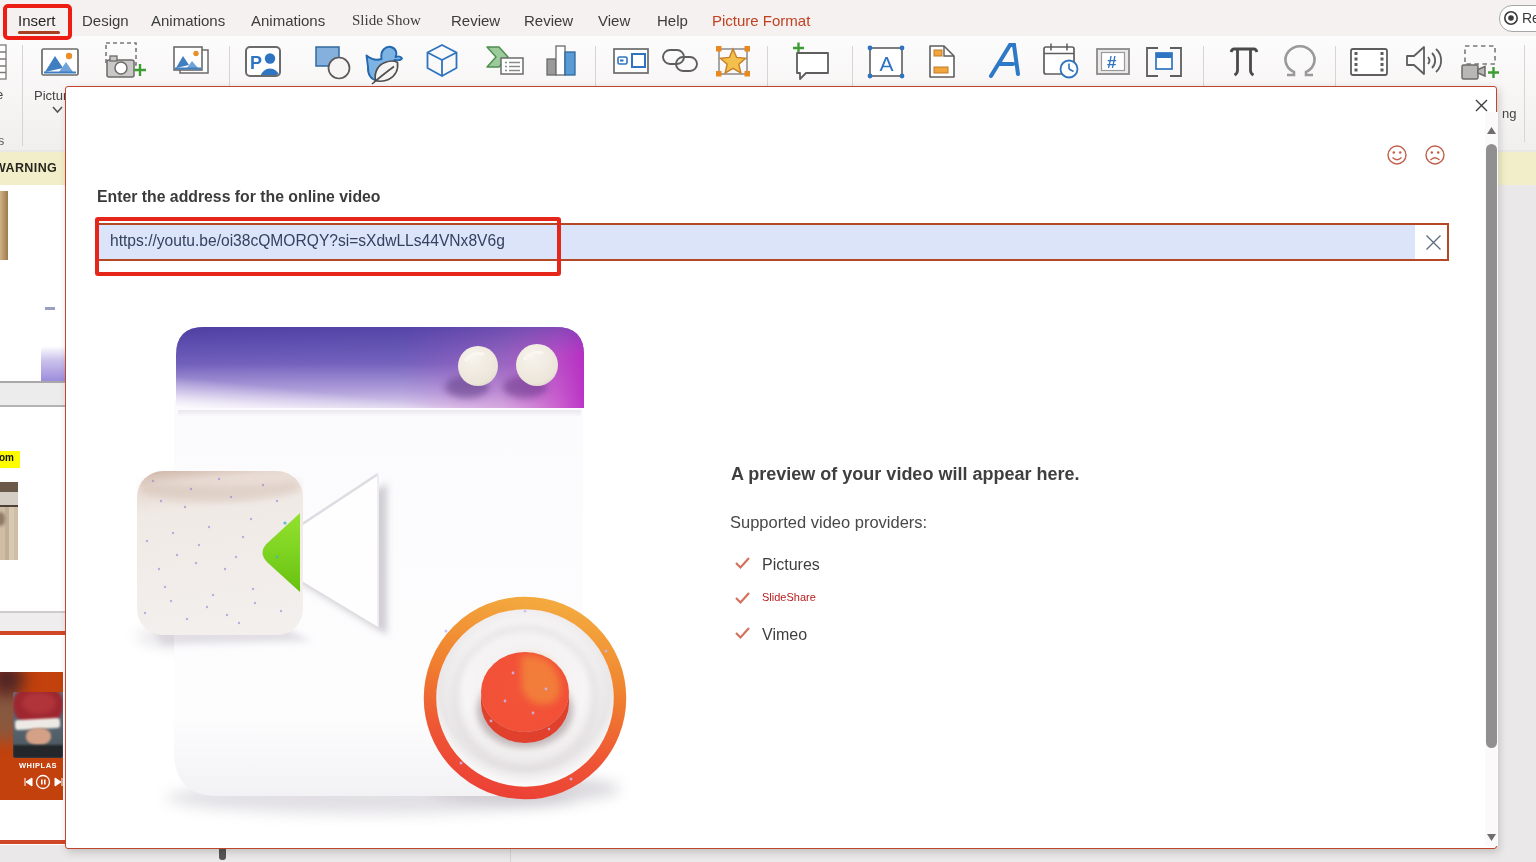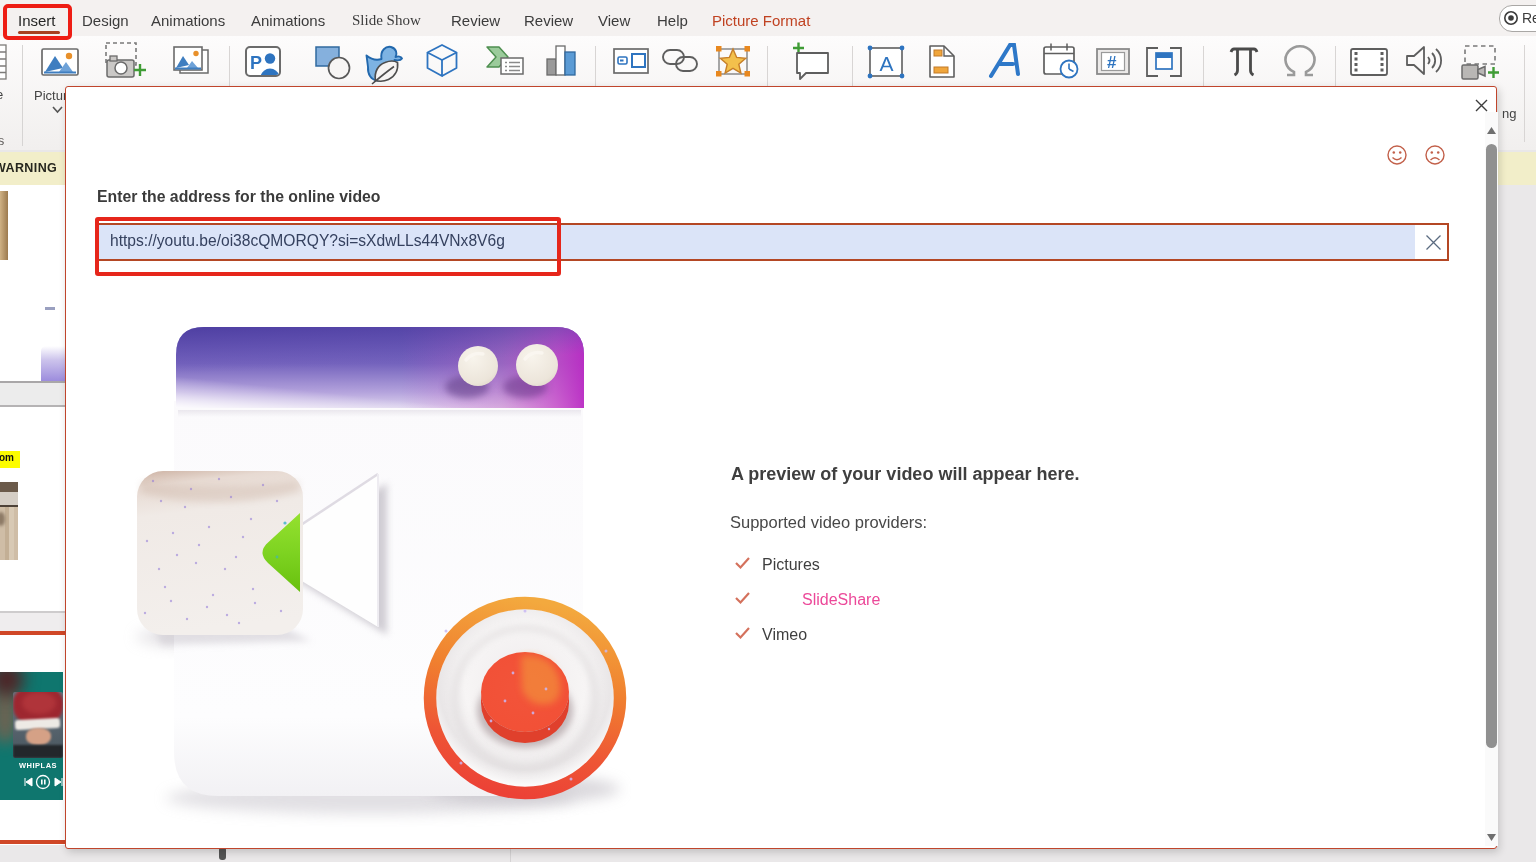--- a/index.html
+++ b/index.html
@@ -254,21 +254,21 @@
   <div class="abs" style="left:0;top:0;width:18px;height:10px;background:#6b5a4a;"></div>
   <div class="abs" style="left:0;top:10px;width:18px;height:13px;background:#d5cec5;"></div>
   <div class="abs" style="left:0;top:23px;width:18px;height:2px;background:#4e4238;"></div>
   <div class="abs" style="left:0;top:25px;width:18px;height:53px;background:repeating-linear-gradient(90deg,#cfbda6 0 5px,#c3af95 5px 9px,#d8c9b4 9px 14px);"></div>
   <div class="abs" style="left:-3px;top:30px;width:8px;height:14px;background:#8d7a66;border-radius:50%;filter:blur(1.5px);"></div>
 </div>
 <div class="abs" style="left:0;top:611px;width:65px;height:2px;background:#cecccd;"></div>
 <div class="abs" style="left:0;top:613px;width:65px;height:19px;background:#efedee;"></div>
 <div class="abs" style="left:0;top:631px;width:65px;height:4px;background:#d04727;"></div>
 
-<div class="abs" id="vidthumb" style="left:0;top:672px;width:63px;height:128px;background:#0f766e;overflow:hidden;">
+<div class="abs" id="vidthumb" style="left:0;top:672px;width:63px;height:128px;background:#c2410c;overflow:hidden;">
   <div class="abs" style="left:-8px;top:10px;width:26px;height:62px;background:#7a604e;border-radius:50%;filter:blur(7px);opacity:0.85;"></div>
   <div class="abs" style="left:-10px;top:-10px;width:34px;height:34px;background:#4e2426;border-radius:50%;filter:blur(8px);"></div>
   <div class="abs" style="left:13px;top:20px;width:50px;height:66px;background:linear-gradient(#66747f,#49555e);overflow:hidden;border-radius:2px;">
     <div class="abs" style="left:0px;top:-6px;width:50px;height:40px;background:#9e2730;border-radius:40% 40% 48% 48%;filter:blur(1.5px);"></div>
     <div class="abs" style="left:9px;top:0px;width:34px;height:22px;background:#b0343a;border-radius:50%;filter:blur(2px);"></div>
     <div class="abs" style="left:2px;top:27px;width:45px;height:10px;background:#edeae5;border-radius:3px;filter:blur(0.8px);transform:rotate(-3deg);"></div>
     <div class="abs" style="left:13px;top:36px;width:25px;height:17px;background:#d5a186;border-radius:45%;filter:blur(1.2px);"></div>
     <div class="abs" style="left:0px;top:53px;width:50px;height:13px;background:#23272b;filter:blur(1px);"></div>
   </div>
   <div class="abs" style="left:19px;top:89px;font-size:7.5px;font-weight:bold;color:#fff;letter-spacing:0.5px;">WHIPLAS</div>
@@ -488,21 +488,21 @@
   <div class="abs" style="left:665px;top:377px;font-size:18px;font-weight:bold;color:#3f3f3f;">A preview of your video will appear here.</div>
   <div class="abs" style="left:664px;top:426px;font-size:16.5px;color:#484848;">Supported video providers:</div>
   <svg class="abs" style="left:668px;top:468px;" width="30" height="120" viewBox="0 0 30 120">
     <g stroke="#d4715c" stroke-width="2.2" fill="none">
       <path d="M2,8 l4.5,4.5 L15,3"></path>
       <path d="M2,43 l4.5,4.5 L15,38"></path>
       <path d="M2,78 l4.5,4.5 L15,73"></path>
     </g>
   </svg>
   <div class="abs" style="left:696px;top:469px;font-size:16px;color:#3f3f3f;">Pictures</div>
-  <div class="abs" style="left:696px;top:504px;font-size:16px;color:#ec4899;margin-left:40px;">SlideShare</div>
+  <div class="abs" style="left:696px;top:504px;font-size:11px;color:#b91c1c;">SlideShare</div>
   <div class="abs" style="left:696px;top:539px;font-size:16px;color:#3f3f3f;">Vimeo</div>
 
   <div class="abs" style="left:1418.5px;top:25px;width:13px;height:734px;background:#fafafa;"></div>
   <svg class="abs" style="left:1419.5px;top:39px;" width="11" height="9" viewBox="0 0 11 9">
       <path d="M5.5,1 L10,8 L1,8 Z" fill="#6f6f6f"></path>
     </svg>
   <div class="abs" style="left:1420px;top:57px;width:11px;height:604px;background:#909090;border-radius:5.5px;"></div>
   <svg class="abs" style="left:1419.5px;top:746px;" width="11" height="9" viewBox="0 0 11 9">
       <path d="M5.5,8 L10,1 L1,1 Z" fill="#6f6f6f"></path>
     </svg>

